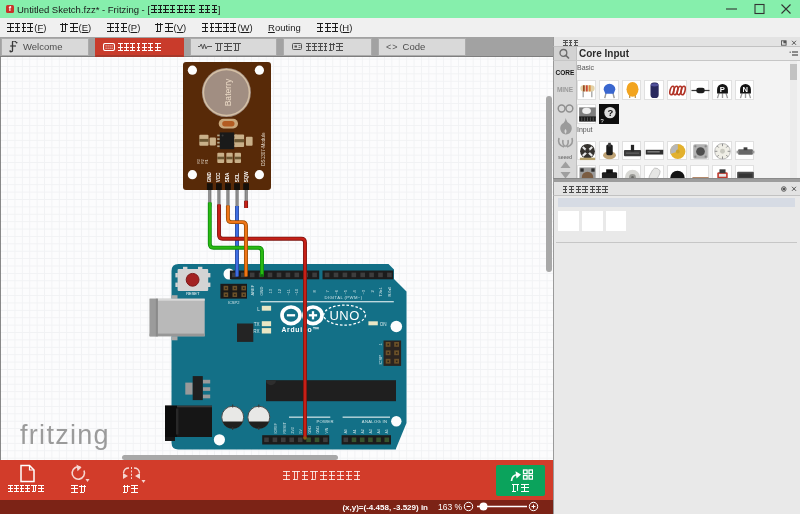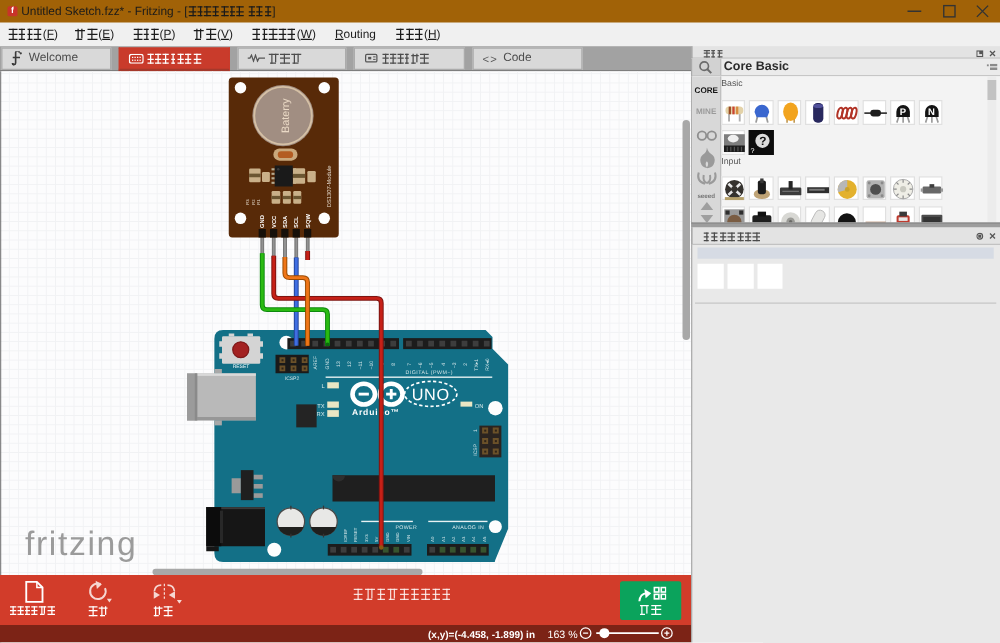--- a/index.html
+++ b/index.html
@@ -10,21 +10,21 @@
  linear-gradient(currentColor,currentColor) 0 0/100% 1px no-repeat,
  linear-gradient(currentColor,currentColor) 0 52%/100% 1px no-repeat,
  linear-gradient(currentColor,currentColor) 0 100%/100% 1px no-repeat,
  linear-gradient(currentColor,currentColor) 50% 0/1px 100% no-repeat}
 .jp i.k{background:
  linear-gradient(currentColor,currentColor) 0 8%/100% 1px no-repeat,
  linear-gradient(currentColor,currentColor) 20% 100%/60% 1px no-repeat,
  linear-gradient(currentColor,currentColor) 26% 0/1px 100% no-repeat,
  linear-gradient(currentColor,currentColor) 78% 14%/1px 86% no-repeat}
 
-#title{left:0;top:0;width:800px;height:30px;background:#a16207}
+#title{left:0;top:0;width:800px;height:30px;background:#86efac}
 #title .ico{left:6px;top:5px;width:8px;height:8px;background:#c8342a;border-radius:1.5px;color:#fff;font:bold 7px/8px "Liberation Sans";text-align:center}
 #title .txt{left:17px;top:3px;font-size:9.5px;color:#1a1a1a;display:flex;align-items:center;height:12px}
 #menu{left:0;top:18px;width:800px;height:19px;background:#f0f0f0;color:#1c1c1c;font-size:9.5px}
 #menu span.m{position:absolute;top:4px;display:inline-flex;align-items:center;height:11px}
 #tabs{left:0;top:37px;width:553px;height:20px;background:#a2a2a2;border-bottom:1.6px solid #7e7e7e}
 .tab{position:absolute;top:38px;height:17.5px;background:#d9d9d9;border:1px solid #ababab;color:#4c4c4c;font-size:9.5px;display:flex;align-items:center;justify-content:flex-start;padding-left:7px}
 .tab.red{background:#c93b2b;border-color:#c93b2b;color:#fff;border-bottom:2px solid #a5382b;height:19px}
 
 #canvas{left:0;top:57px;width:553px;height:403px;background:
  linear-gradient(#f1f2f4 1px,transparent 1px) 0 1.6px/7.4px 7.4px repeat,
@@ -509,21 +509,21 @@
       <i style="width:6.8px"></i>
       <i style="width:7.3px" class="k"></i>
       <i style="width:7.3px"></i>
       <i style="width:6px"></i>
       <i style="width:7px"></i>
       <i style="width:6px"></i>
       <i style="width:6.5px"></i>
     </span>
 </div>
 <div class="abs" id="status">
-  <span class="abs" style="right:125px;top:3px;font-size:8px;font-weight:bold;white-space:nowrap">(x,y)=(-4.458, -1.899) in</span>
+  <span class="abs" style="right:125px;top:3px;font-size:8px;font-weight:bold;white-space:nowrap">(x,y)=(-4.458, -3.529) in</span>
   <span class="abs" style="left:438px;top:1.5px;font-size:8.5px">163&nbsp;%</span>
   <svg class="abs" style="left:462px;top:1px" width="80" height="12" viewBox="0 0 80 12">
     <circle cx="6.5" cy="5.5" r="4.2" fill="none" stroke="#fff" stroke-width="1"></circle>
     <line x1="4.5" y1="5.5" x2="8.5" y2="5.5" stroke="#fff" stroke-width="1"></line>
     <line x1="15" y1="5.5" x2="65" y2="5.5" stroke="#fff" stroke-width="1.4"></line>
     <circle cx="21.5" cy="5.5" r="4" fill="#fff"></circle>
     <circle cx="71.5" cy="5.5" r="4.2" fill="none" stroke="#fff" stroke-width="1"></circle>
     <line x1="69.5" y1="5.5" x2="73.5" y2="5.5" stroke="#fff" stroke-width="1"></line>
     <line x1="71.5" y1="3.5" x2="71.5" y2="7.5" stroke="#fff" stroke-width="1"></line>
   </svg>
@@ -557,21 +557,21 @@
       <rect x="2.4" y="0.8" width="2.7" height="2.5" fill="#555"></rect>
       <path d="M11 0.8 L15 4.8 M15 0.8 L11 4.8" stroke="#555" stroke-width="1"></path>
     </svg>
 </div>
 <div class="abs" id="coreparts">
   <div class="abs" style="left:0;top:0;width:22.5px;height:13px;background:#d2d2d2;border-right:1px solid #c0c0c0"></div>
   <svg class="abs" style="left:4px;top:1px" width="13" height="12" viewBox="0 0 13 12">
       <circle cx="5.4" cy="4.9" r="3.4" fill="none" stroke="#6b6b6b" stroke-width="1.3"></circle>
       <line x1="7.9" y1="7.4" x2="11" y2="10.5" stroke="#6b6b6b" stroke-width="1.6"></line>
     </svg>
-  <span class="abs" style="left:25px;top:1px;font-size:10px;font-weight:bold;color:#2b2b2b">Core Basic</span>
+  <span class="abs" style="left:25px;top:1px;font-size:10px;font-weight:bold;color:#2b2b2b">Core Input</span>
   <svg class="abs" style="left:235px;top:4px" width="9" height="6" viewBox="0 0 9 6">
       <rect x="3" y="0" width="6" height="2" fill="#8a8a8a"></rect>
       <rect x="3" y="3" width="6" height="2" fill="#8a8a8a"></rect>
       <rect x="0.5" y="0.5" width="1.5" height="1.5" fill="#8a8a8a"></rect>
     </svg>
 </div>
 <div class="abs" id="partsbody">
   <div id="sidebar">
     <div class="abs" style="left:0;top:8px;width:22px;text-align:center;font-size:6.5px;font-weight:bold;color:#141414;font-stretch:condensed">CORE</div>
     <div class="abs" style="left:0;top:25px;width:22px;text-align:center;font-size:6.5px;font-weight:bold;color:#9a9a9a">MINE</div>

